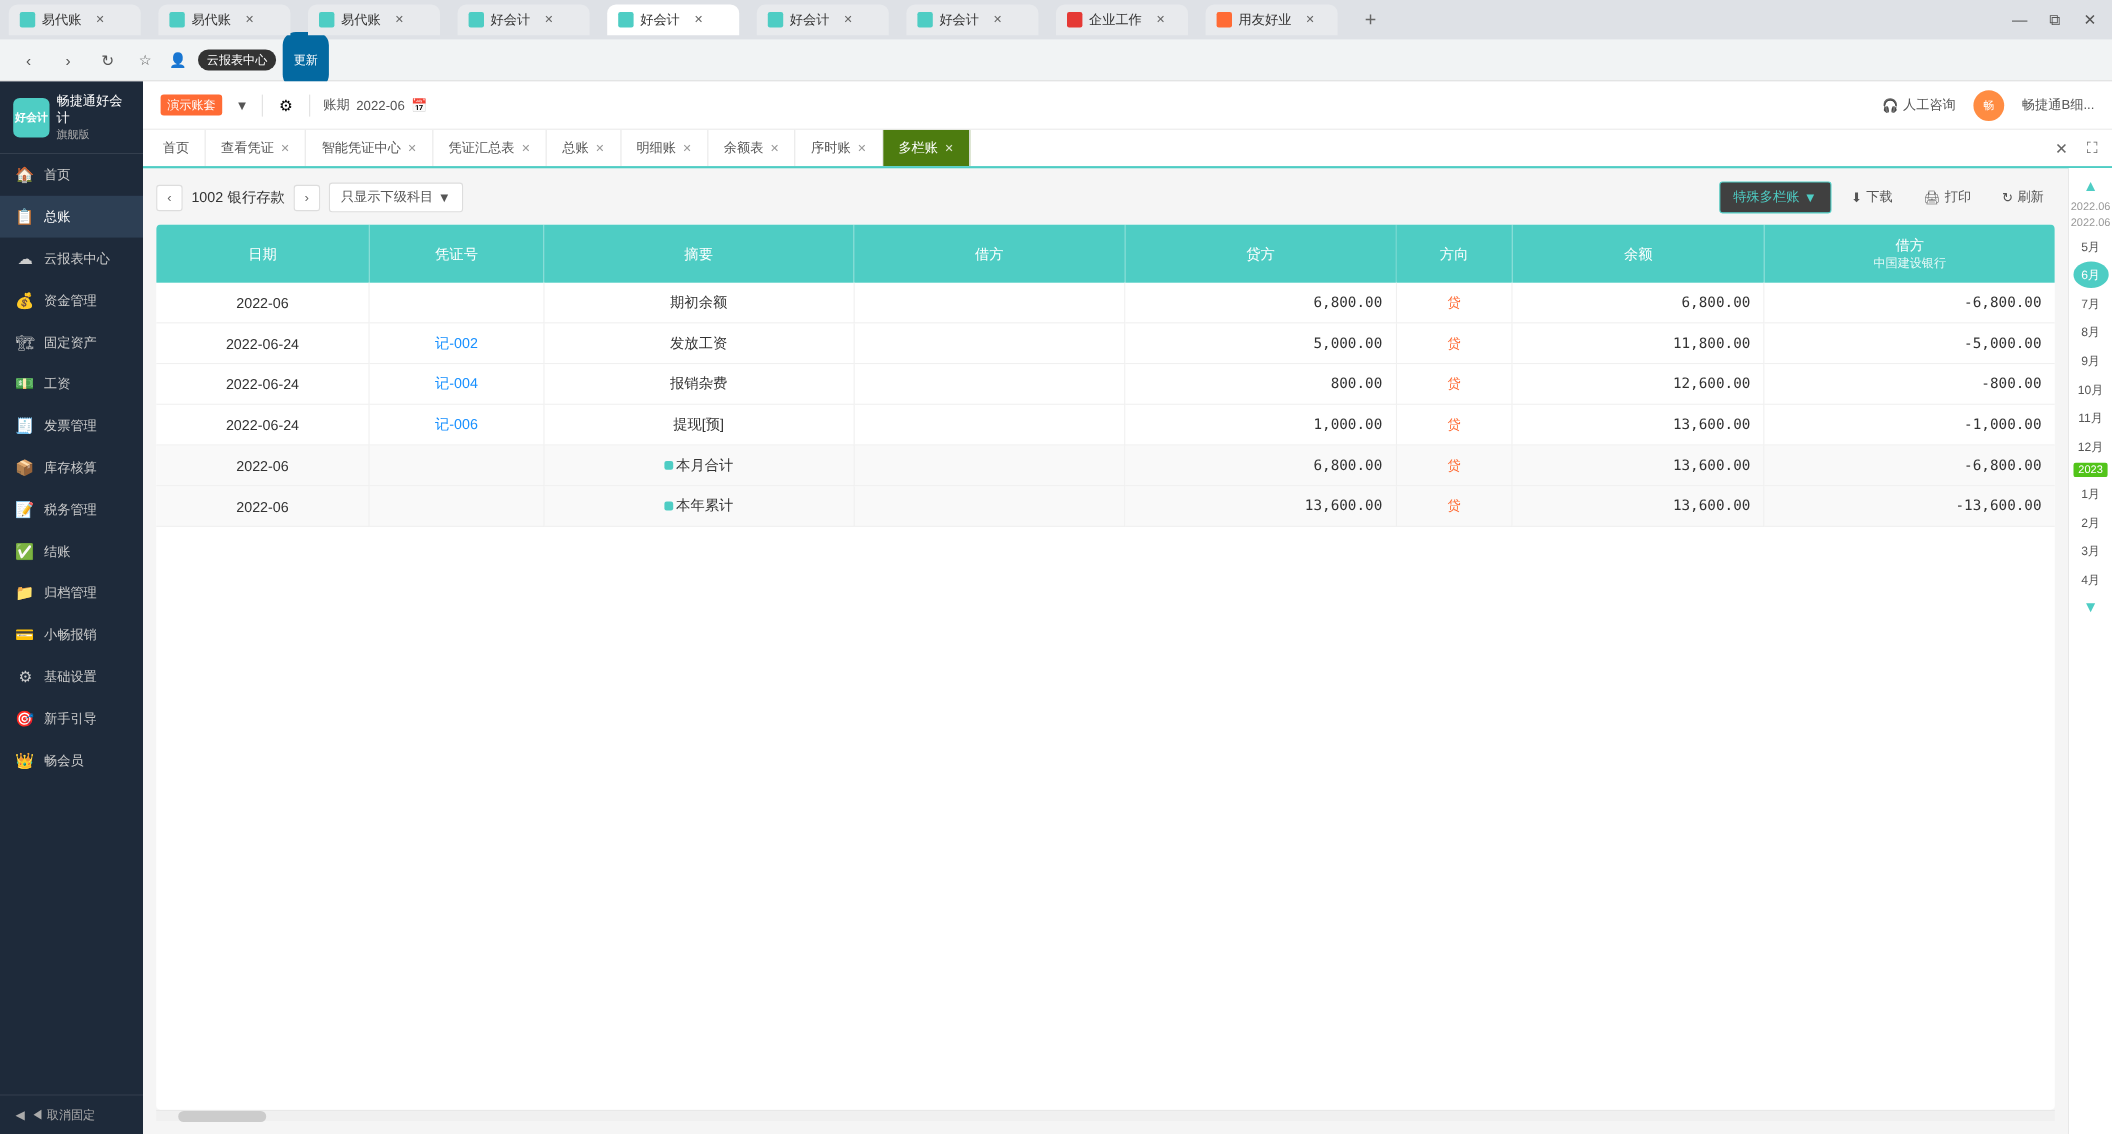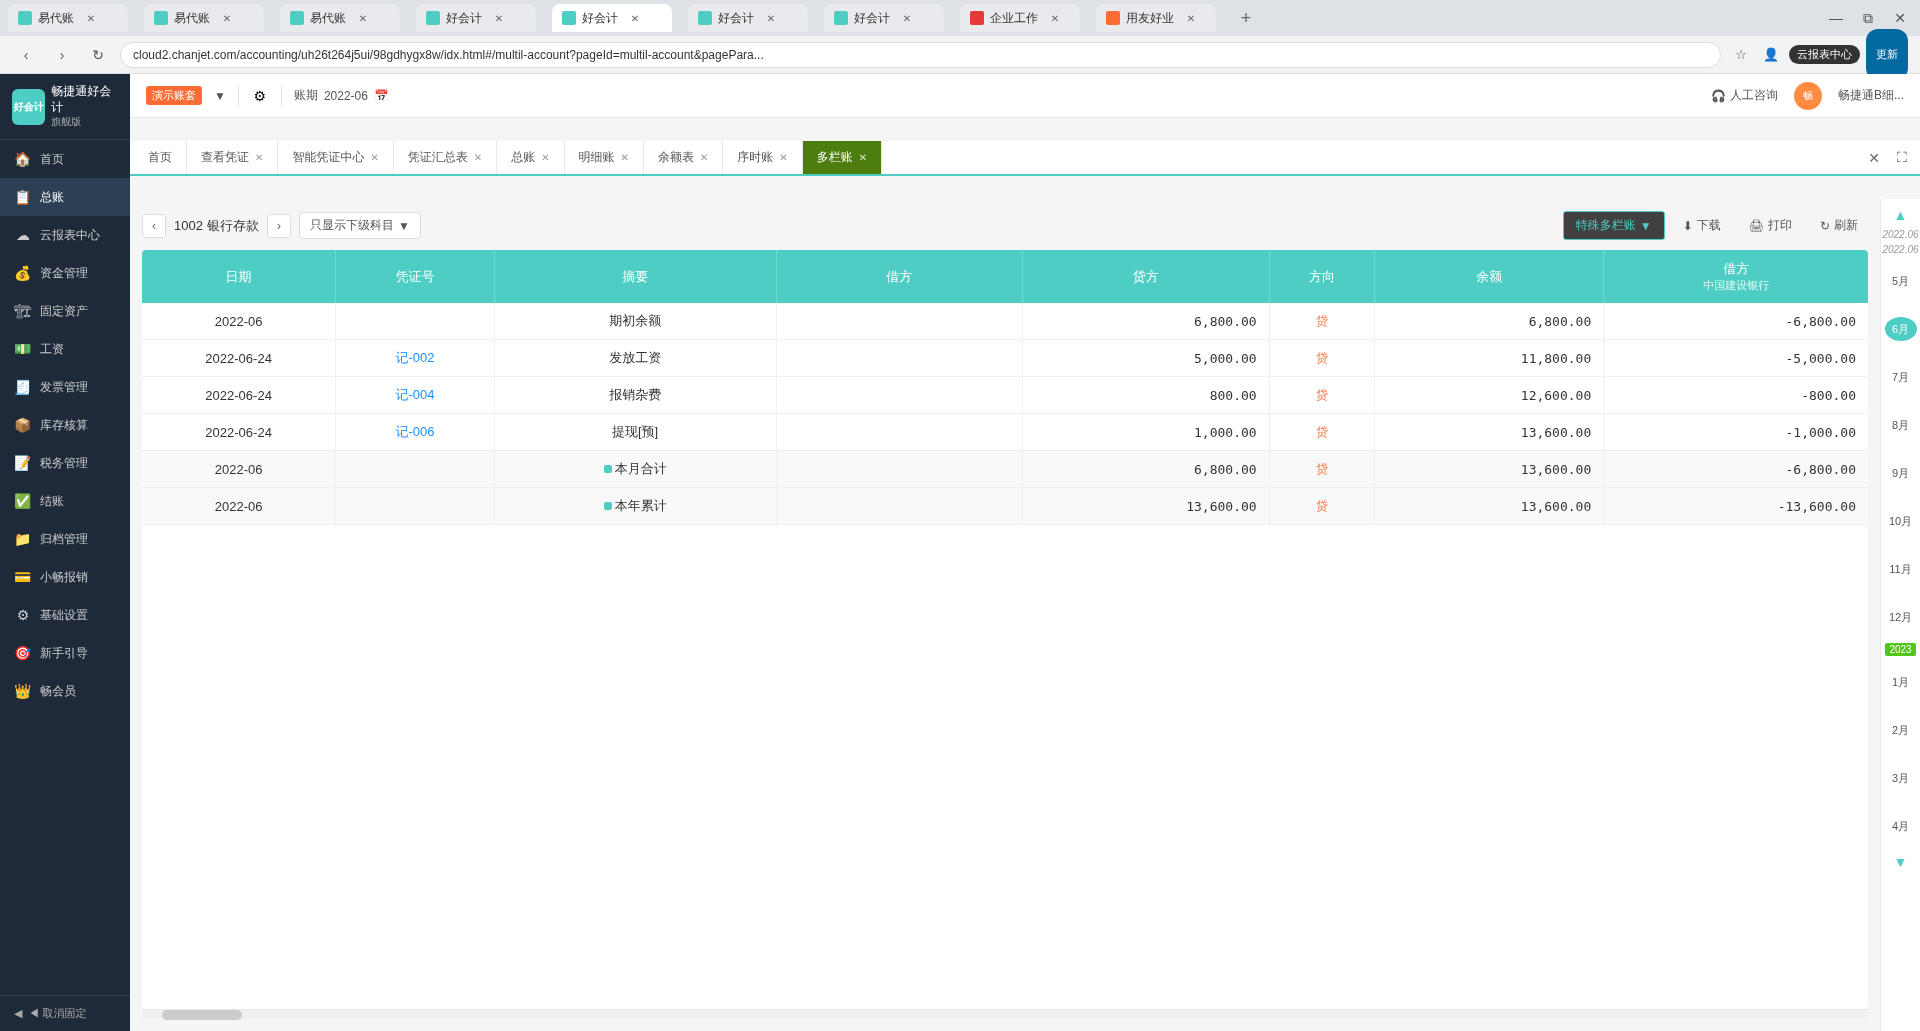--- a/index.html
+++ b/index.html
@@ -31,21 +31,21 @@
     .logo-icon { width: 36px; height: 36px; background: #4ecdc4; border-radius: 6px; display: flex; align-items: center; justify-content: center; color: #fff; font-size: 10px; font-weight: bold; }
     .logo-text { font-size: 12px; color: #fff; line-height: 1.3; }
     .logo-sub { font-size: 10px; color: #aaa; }
     .sidebar-menu { flex: 1; overflow-y: auto; }
     .menu-item { display: flex; align-items: center; gap: 8px; padding: 10px 14px; cursor: pointer; color: #ccc; font-size: 12px; transition: background 0.2s; }
     .menu-item.active { background: #2d3f54; color: #fff; }
     .menu-icon { width: 18px; height: 18px; display: flex; align-items: center; justify-content: center; font-size: 14px; flex-shrink: 0; }
     .sidebar-footer { padding: 10px 14px; cursor: pointer; color: #aaa; font-size: 11px; display: flex; align-items: center; gap: 6px; border-top: 1px solid rgba(255,255,255,0.1); }
 
     
-    .main-content { flex: 1; display: flex; flex-direction: column; background: #f5f5f5; overflow: hidden; gap: 23px; }
+    .main-content { flex: 1; display: flex; flex-direction: column; background: #f5f5f5; overflow: hidden; }
 
     
     .top-bar { background: #fff; height: 44px; display: flex; align-items: center; padding: 0 16px; gap: 12px; border-bottom: 1px solid #e8e8e8; flex-shrink: 0; }
     .demo-badge { background: #ff6b35; color: #fff; font-size: 11px; padding: 2px 6px; border-radius: 3px; cursor: pointer; }
     .dropdown-btn { display: flex; align-items: center; gap: 3px; cursor: pointer; color: #555; font-size: 12px; }
     .top-bar-divider { width: 1px; height: 20px; background: #e0e0e0; }
     .period-section { display: flex; align-items: center; gap: 6px; color: #555; font-size: 12px; }
     .top-bar-right { margin-left: auto; display: flex; align-items: center; gap: 16px; }
     .consult-btn { display: flex; align-items: center; gap: 4px; color: #555; font-size: 12px; cursor: pointer; }
     .user-avatar { width: 28px; height: 28px; border-radius: 50%; background: #ff8c42; display: flex; align-items: center; justify-content: center; color: #fff; font-size: 10px; }
@@ -85,23 +85,23 @@
     tbody tr td:last-child { border-right: none; }
     .amount-cell { text-align: right; font-family: monospace; }
     .link-cell { color: #1890ff; cursor: pointer; }
     .summary-row td { background: #f9f9f9; font-weight: 500; }
     .tag-green { display: inline-flex; align-items: center; gap: 3px; }
     .tag-dot { width: 8px; height: 8px; background: #4ecdc4; border-radius: 2px; display: inline-block; flex-shrink: 0; }
     .direction-cell { font-size: 12px; color: #ff6b35; }
 
     
     .right-panel { width: 40px; background: #fff; border-left: 1px solid #e8e8e8; display: flex; flex-direction: column; align-items: center; padding: 4px 0; overflow-y: auto; flex-shrink: 0; }
-    .month-item { width: 32px; height: 24px; display: flex; align-items: center; justify-content: center; font-size: 11px; color: #555; cursor: pointer; border-radius: 3px; margin: 12px 0; white-space: nowrap; }
+    .month-item { width: 32px; height: 24px; display: flex; align-items: center; justify-content: center; font-size: 11px; color: #555; cursor: pointer; border-radius: 3px; margin: 1px 0; white-space: nowrap; }
     .month-item.active { background: #4ecdc4; color: #fff; border-radius: 50%; }
-    .month-year-label { font-size: 10px; color: #999; writing-mode: horizontal-tb; margin: 2px 4px; font-style: italic; }
+    .month-year-label { font-size: 10px; color: #999; writing-mode: horizontal-tb; margin: 2px 4px; }
     .year-badge { background: #52c41a; color: #fff; font-size: 10px; padding: 1px 4px; border-radius: 2px; margin: 2px 0; }
     .scroll-up-btn { width: 24px; height: 24px; display: flex; align-items: center; justify-content: center; cursor: pointer; color: #4ecdc4; font-size: 14px; }
 
     
     .bottom-scroll { height: 10px; background: #f0f0f0; border-top: 1px solid #e8e8e8; }
     .scroll-thumb { height: 10px; width: 80px; background: #ccc; border-radius: 5px; margin-left: 20px; }
 
     
     ::-webkit-scrollbar { width: 4px; height: 4px; }
     ::-webkit-scrollbar-thumb { background: rgba(255,255,255,0.2); border-radius: 2px; }
@@ -161,21 +161,20 @@
     <div class="browser-btn">—</div>
     <div class="browser-btn">⧉</div>
     <div class="browser-btn">✕</div>
   </div>
 </div>
 
 <div class="address-bar-row">
   <div class="nav-btn">‹</div>
   <div class="nav-btn">›</div>
   <div class="nav-btn">↻</div>
-  <input class="address-input" type="text" value="cloud2.chanjet.com/accounting/uh26t264j5ui/98gdhygx8w/idx.html#/multil-account?pageId=multil-account&amp;pagePara..." style="">
   <div class="address-actions">
     <div class="addr-btn">☆</div>
     <div class="addr-btn">👤</div>
     <div class="mode-btn">云报表中心</div>
     <div class="update-btn">更新</div>
   </div>
 </div>
 
 <div class="app-container">
 

